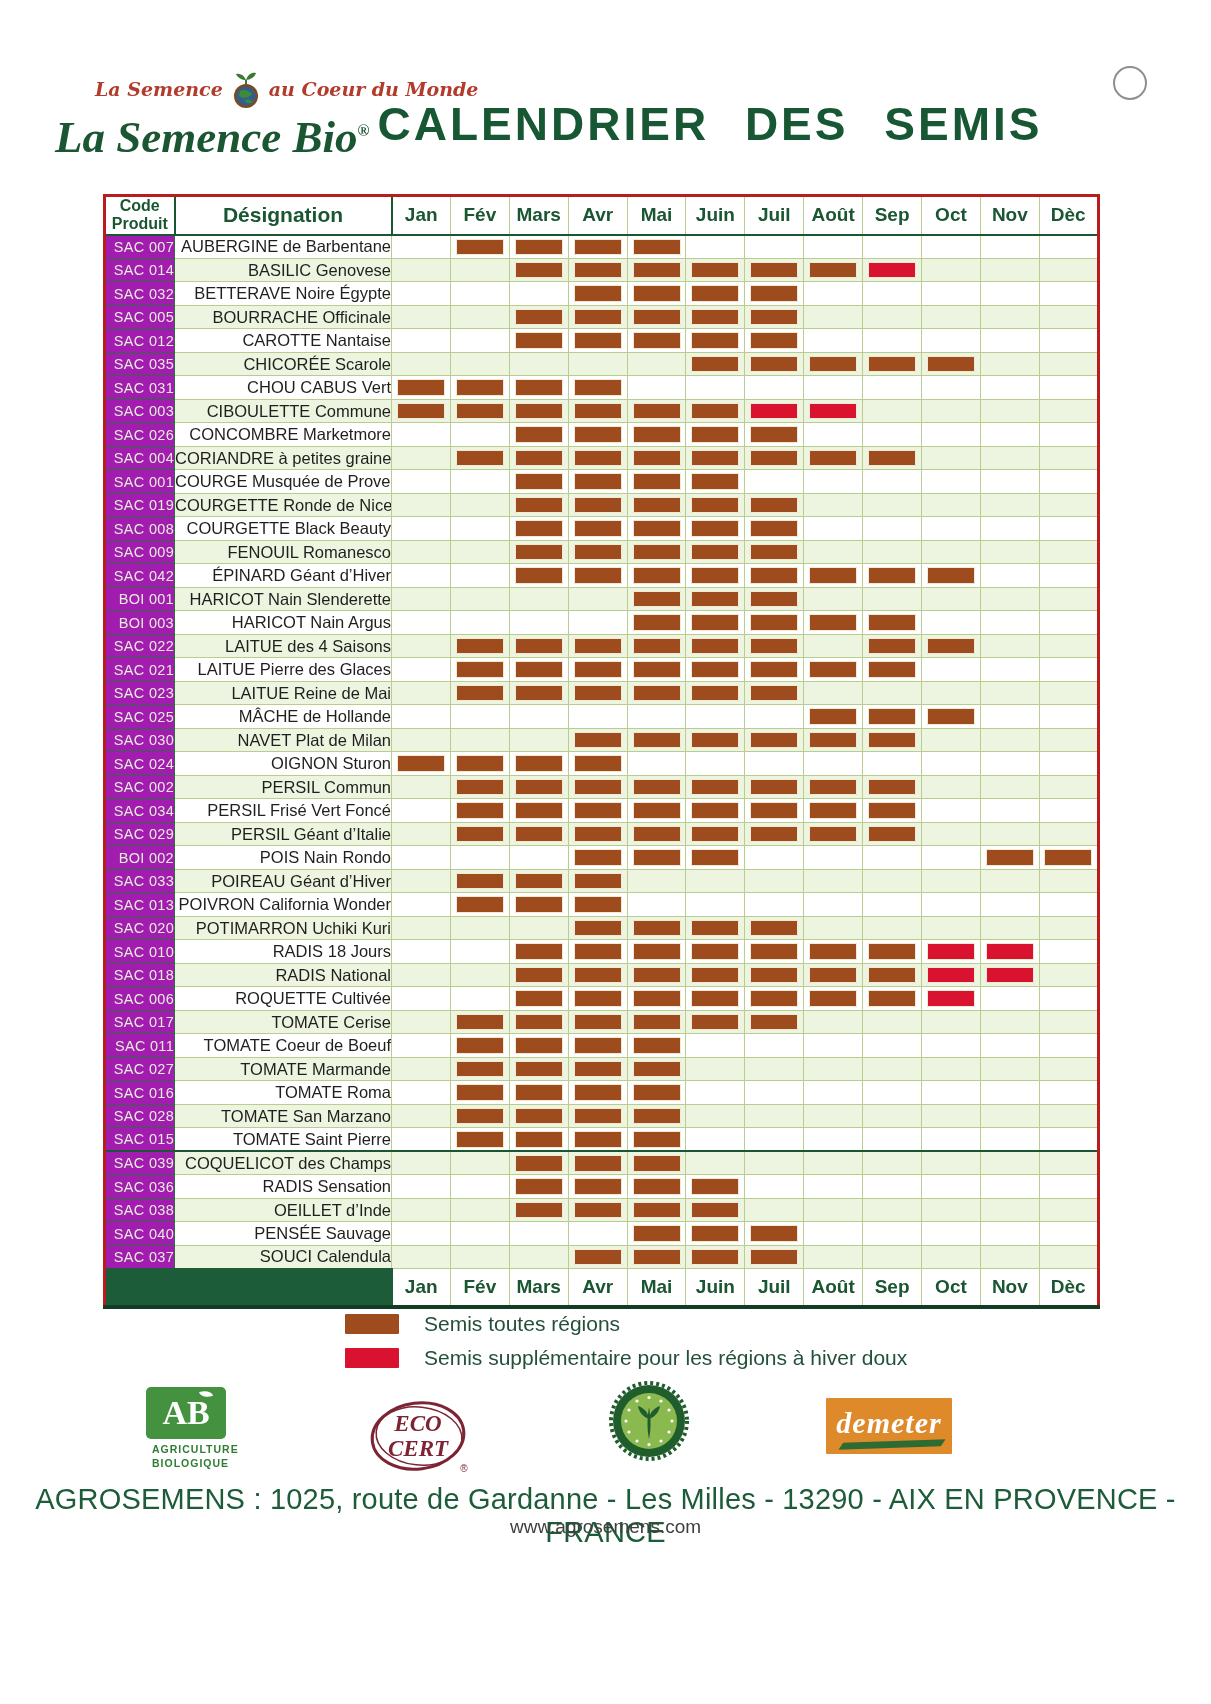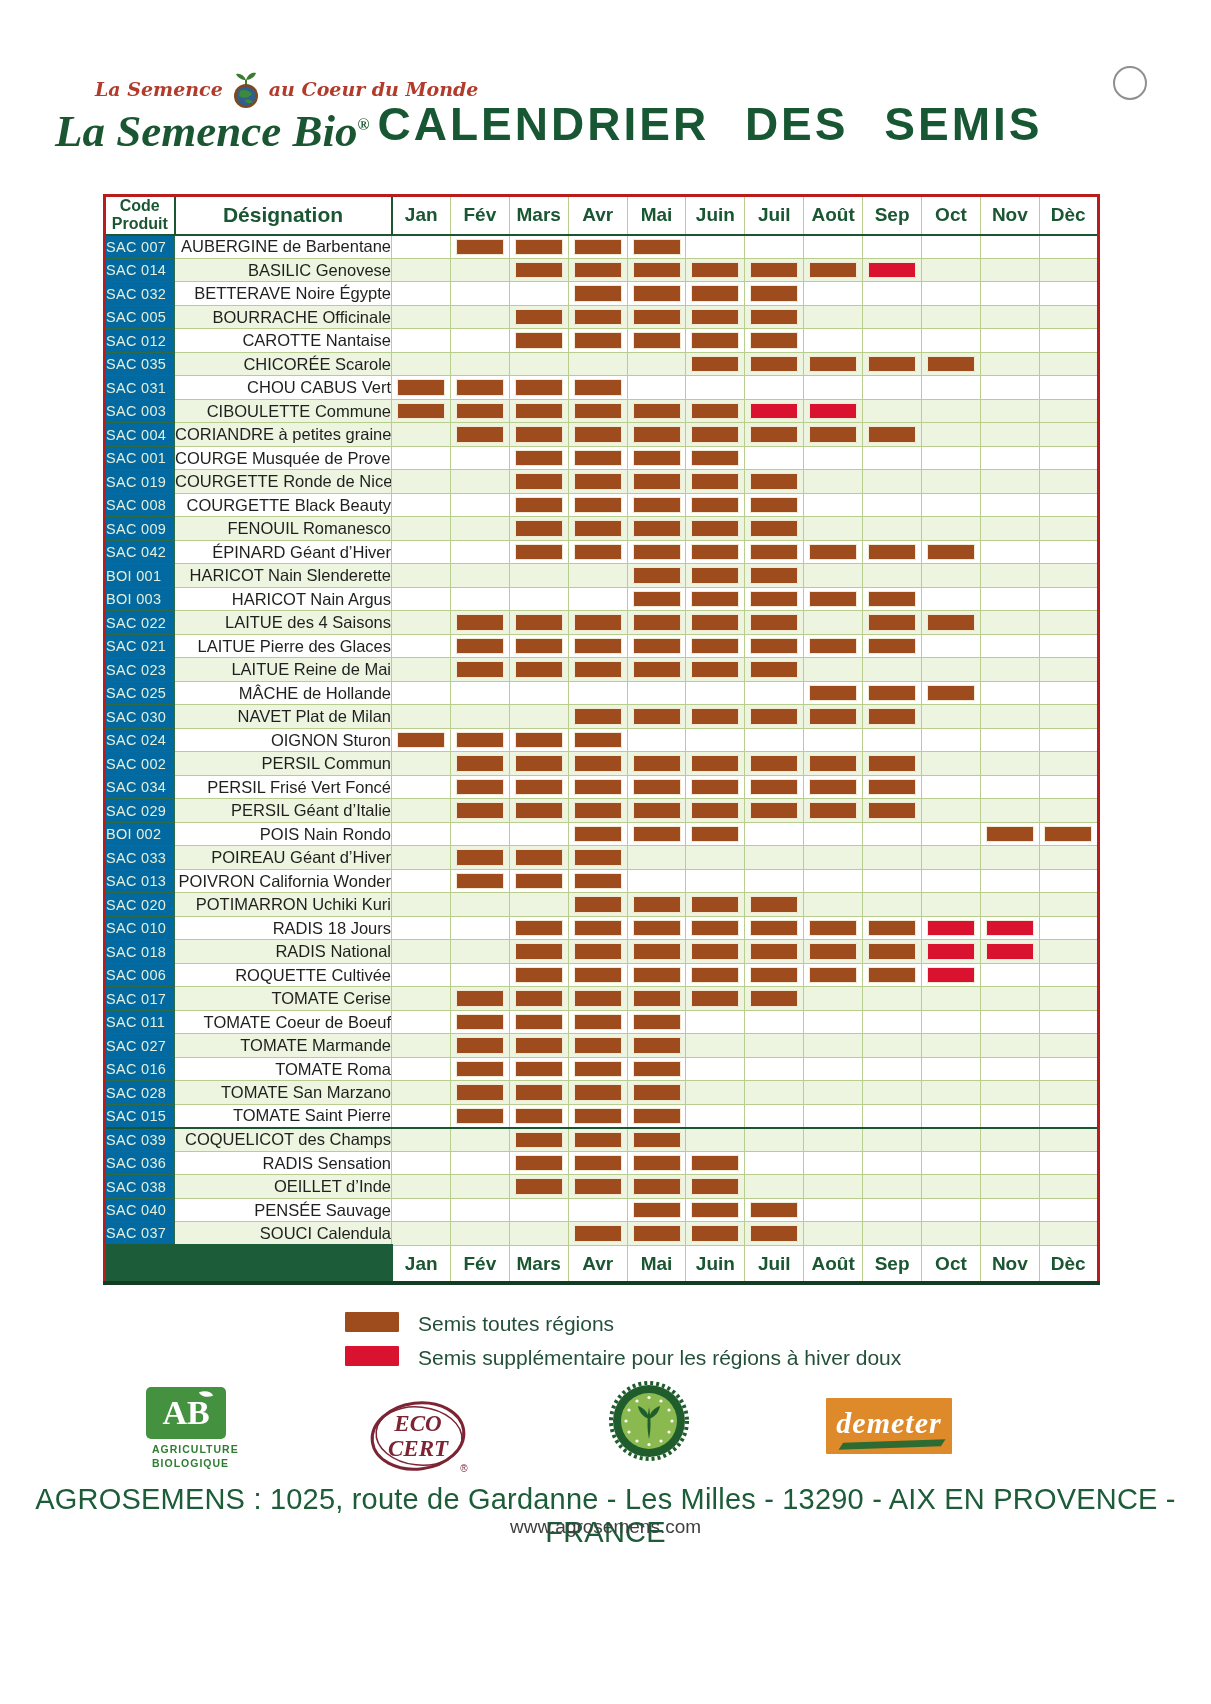--- a/index.html
+++ b/index.html
@@ -11,21 +11,21 @@
   
   .brand{position:absolute;left:55px;top:60px;width:320px;}
   .brand-tagline{
     display:flex;align-items:flex-end;gap:6px;padding-left:40px;
     color:#b23b2b;font-family:"DejaVu Serif",serif;font-style:italic;
     font-size:19px;font-weight:700;white-space:nowrap;height:40px;
   }
   .brand-tagline .globe{margin-bottom:-14px;}
   .brand-name{
     font-family:"Liberation Serif",serif;font-style:italic;font-weight:700;
-    color:#1a5632;font-size:45px;line-height:1.05;margin-top:8px;white-space:nowrap;
+    color:#1a5632;font-size:45px;line-height:1.05;margin-top:14px;white-space:nowrap;
   }
   .brand-name sup{font-size:16px;}
   .page-title{
     position:absolute;left:368px;top:97px;width:684px;text-align:center;
     color:#175733;font-size:46px;font-weight:700;letter-spacing:3px;word-spacing:20px;
     white-space:nowrap;
   }
   .punch-hole{
     position:absolute;left:1113px;top:66px;width:30px;height:30px;
     border:2px solid #8f8f8f;border-radius:50%;
@@ -41,40 +41,40 @@
   col.c-code{width:70px;} col.c-name{width:217px;} col.c-m{width:58.9px;}
   thead tr{height:37px;}
   thead th{background:#fff;color:#1a5632;vertical-align:middle;padding:0;}
   th.code-h{font-size:16px;font-weight:700;line-height:1.15;white-space:pre-line;border:2.5px solid #1a5632;}
   th.desig-h{font-size:21px;font-weight:700;border:2.5px solid #1a5632;}
   th.mh{font-size:19px;font-weight:700;border:1px solid #b9cd8e;border-top:none;border-bottom:2.5px solid #1a5632;}
   tbody tr{height:23.5px;background:#ffffff;}
   tbody tr.alt td.name,tbody tr.alt td.month{background:#edf5e0;}
   tbody td{border:1px solid #b9cd8e;padding:0;vertical-align:middle;}
   td.code{
-    background:#0369a1;color:#e4eeda;font-size:14.5px;text-align:left;
+    background:#a21caf;color:#e4eeda;font-size:14.5px;text-align:right;
     border:1px solid #2e6b45;letter-spacing:.3px;
   }
   td.name{
     font-size:16.5px;color:#1f1f1d;white-space:nowrap;overflow:hidden;text-align:right;
   }
   tr.section-start td{border-top:2.5px solid #1a5632;}
   .bar{
     width:48px;height:16.5px;margin:0 auto;background:#9e4b1e;
     border:1.5px solid #f2ead2;box-sizing:border-box;border-radius:1px;
   }
   .bar.mild{background:#d9122f;}
   tfoot tr{height:38px;}
   tfoot td{border:1px solid #b9cd8e;border-bottom:4px solid #123d22;background:#fff;
     text-align:center;vertical-align:middle;color:#1a5632;font-size:19px;font-weight:700;}
   td.foot-block{background:#1d5c38;border:2px solid #1d5c38;border-bottom:4px solid #123d22;}
 
   
   .legend{position:absolute;left:345px;top:1312px;}
-  .legend-row{display:flex;align-items:flex-start;gap:19px;margin-bottom:10px;}
+  .legend-row{display:flex;align-items:center;gap:25px;margin-bottom:10px;}
   .swatch{width:54px;height:20px;border-radius:1px;}
   .legend-label{font-size:21px;color:#24503a;}
 
   
   .cert{position:absolute;text-align:center;}
   .cert-ab{left:146px;top:1387px;width:78px;}
   .ab-box{
     width:80px;height:52px;margin:0 auto;background:#44913f;border-radius:5px;
     color:#fff;font-family:"Liberation Serif",serif;font-weight:700;font-size:34px;
     display:flex;align-items:center;justify-content:center;position:relative;
@@ -375,20 +375,46 @@
           <div class="bar mild"></div>
         </td>
         <td class="month">
           <div class="bar mild"></div>
         </td>
         <td class="month"></td>
         <td class="month"></td>
         <td class="month"></td>
         <td class="month"></td>
       </tr>
+      <tr>
+        <td class="code">SAC 026</td>
+        <td class="name">CONCOMBRE Marketmore</td>
+        <td class="month"></td>
+        <td class="month"></td>
+        <td class="month">
+          <div class="bar"></div>
+        </td>
+        <td class="month">
+          <div class="bar"></div>
+        </td>
+        <td class="month">
+          <div class="bar"></div>
+        </td>
+        <td class="month">
+          <div class="bar"></div>
+        </td>
+        <td class="month">
+          <div class="bar"></div>
+        </td>
+        <td class="month"></td>
+        <td class="month"></td>
+        <td class="month"></td>
+        <td class="month"></td>
+        <td class="month"></td>
+      </tr>
       <tr class="alt">
         <td class="code">SAC 004</td>
         <td class="name">CORIANDRE à petites graines</td>
         <td class="month"></td>
         <td class="month">
           <div class="bar"></div>
         </td>
         <td class="month">
           <div class="bar"></div>
         </td>

